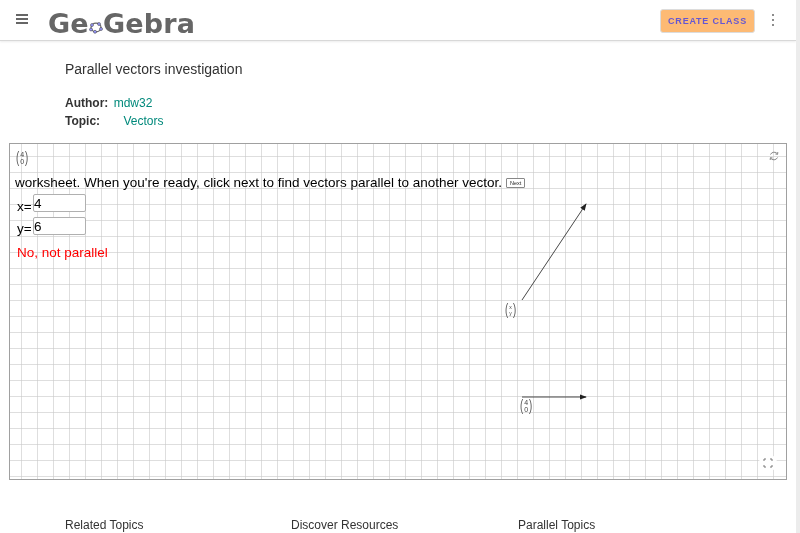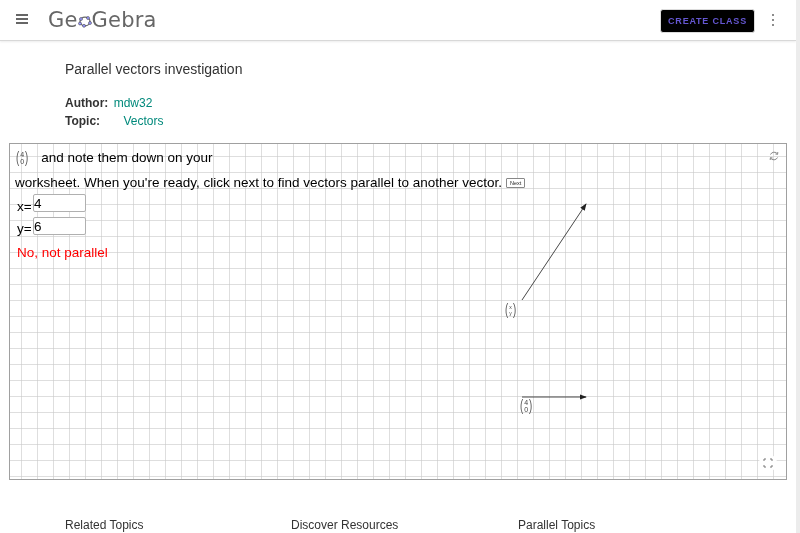--- a/index.html
+++ b/index.html
@@ -1,22 +1,22 @@
 <!DOCTYPE html>
 <html><head>
 <meta charset="utf-8">
 <style>
   html, body { margin:0; padding:0; }
   body { width:800px; height:533px; overflow:hidden; background:#ffffff; font-family:"Liberation Sans", sans-serif; color:#333; position:relative; }
   .topbar { position:absolute; left:0; top:0; width:796px; height:40px; background:#fff; border-bottom:1px solid #d8d8d8; box-shadow:0 1px 2px rgba(0,0,0,0.08); }
   .menu-icon { position:absolute; left:16px; top:13px; width:14px; height:12px; cursor:pointer; }
   .menu-icon span { position:absolute; left:0; width:12px; height:1.6px; background:#666; }
-  .logo { position:absolute; left:48px; top:8px; font-size:21px; color:#666; letter-spacing:0.2px; font-family:"DejaVu Sans", sans-serif; font-weight:400; }
+  .logo { position:absolute; left:48px; top:8px; font-size:27px; color:#666; letter-spacing:0.2px; font-family:"DejaVu Sans", sans-serif; font-weight:700; }
   .logo .o { display:inline-block; width:14px; height:14px; vertical-align:-1px; }
-  .create-btn { position:absolute; left:660px; top:9px; width:93px; height:22px; border:1px solid #dcdcdc; border-radius:3px; background:#000000; color:#6557d2; font-size:9px; font-weight:bold; letter-spacing:0.8px; display:flex; align-items:center; justify-content:center; cursor:pointer; }
+  .create-btn { position:absolute; left:660px; top:9px; width:93px; height:22px; border:1px solid #dcdcdc; border-radius:3px; background:#fdba74; color:#6557d2; font-size:9px; font-weight:bold; letter-spacing:0.8px; display:flex; align-items:center; justify-content:center; cursor:pointer; }
   .more-icon { position:absolute; left:770px; top:13px; width:6px; height:14px; cursor:pointer; }
   .more-icon span { position:absolute; left:2px; width:2.4px; height:2.4px; border-radius:50%; background:#666; }
   .scrollbar { position:absolute; left:796px; top:0; width:4px; height:533px; background:#ececec; }
 
   .title { position:absolute; left:65px; top:61px; font-size:14px; color:#333; }
   .meta { position:absolute; left:65px; font-size:12px; color:#333; font-weight:bold; }
   .meta .val { color:#00897b; font-weight:normal; margin-left:2px; }
 
   .applet { position:absolute; left:9px; top:143px; width:776px; height:335px; border:1px solid #a0a0a0; background-color:#fff; overflow:hidden;
     background-image:
@@ -79,21 +79,20 @@
 <div class="applet">
   <div class="instr" style="top:5px">
     <span class="matrix">
       <span class="paren">(</span>
       <span class="col">
           <span>4</span>
           <span>0</span>
         </span>
       <span class="paren">)</span>
     </span>
-    <span style="margin-left:8px">and note them down on your</span>
   </div>
   <div class="instr" style="top:31px">
     <span>worksheet. When you're ready, click next to find vectors parallel to another vector.</span><span class="next-btn">Next</span>
   </div>
 
   <span class="var-label" style="top:55px">x=</span>
   <div class="var-input" style="top:50px">4</div>
   <span class="var-label" style="top:77px">y=</span>
   <div class="var-input" style="top:73px">6</div>
 

